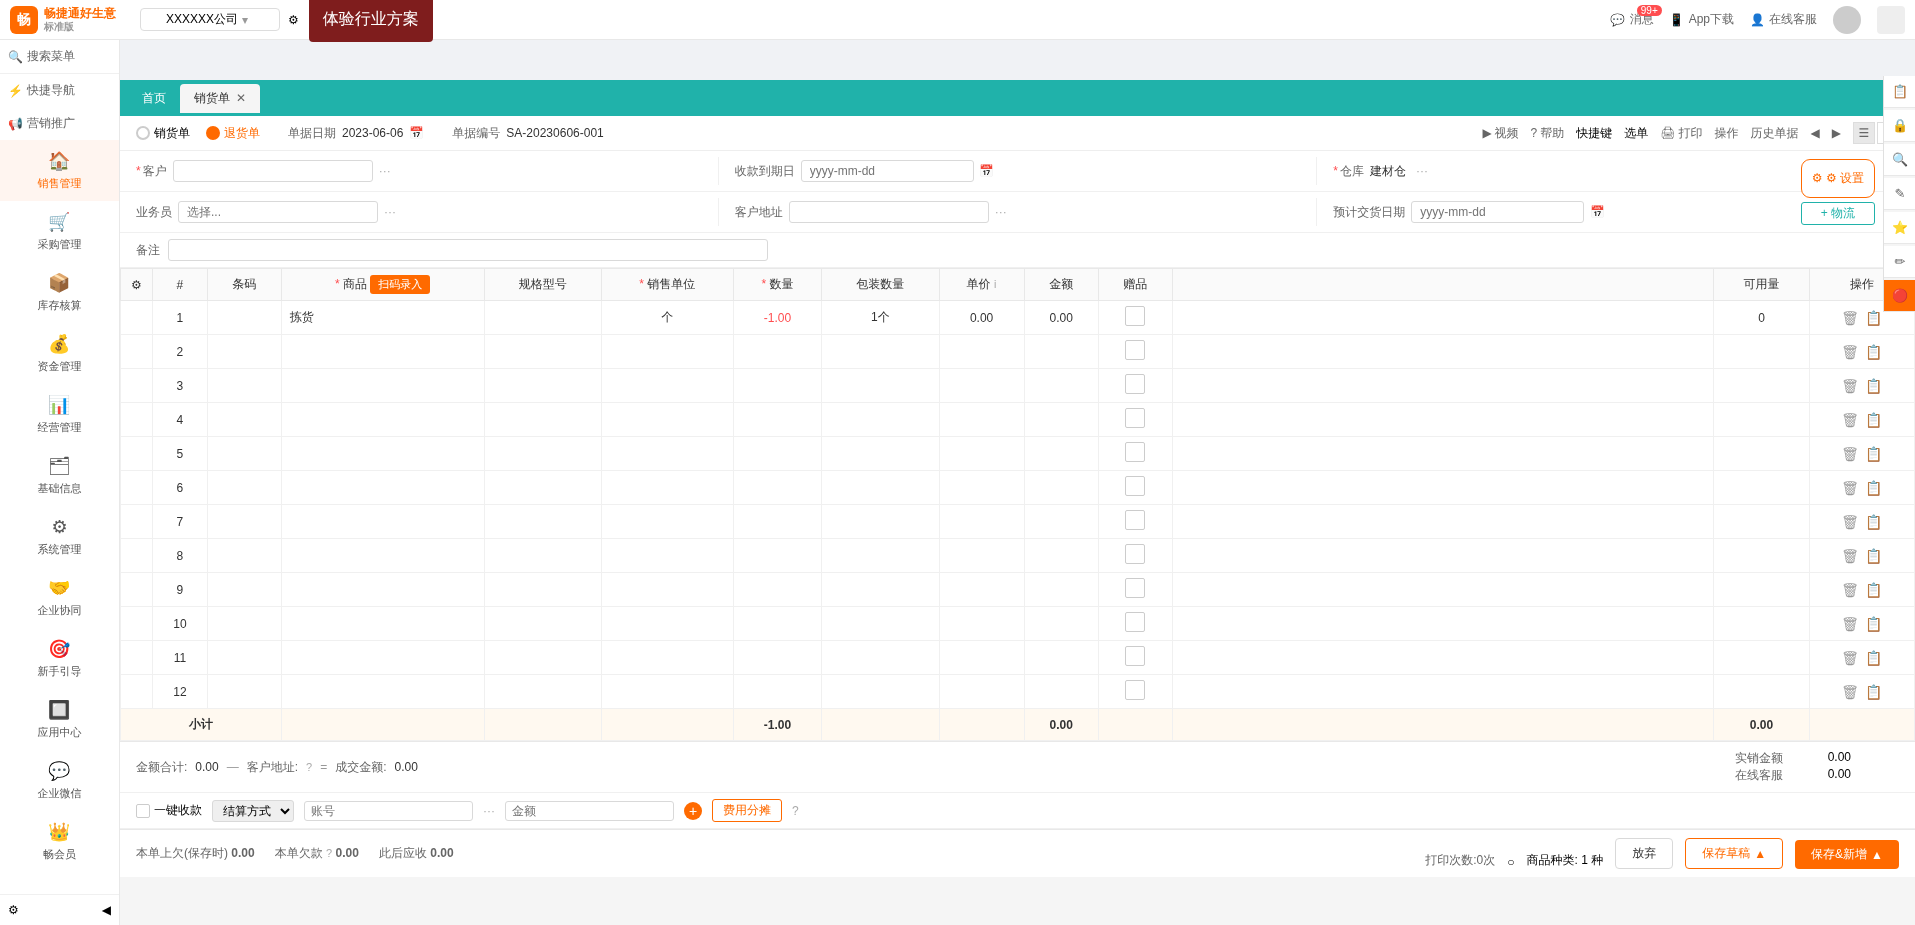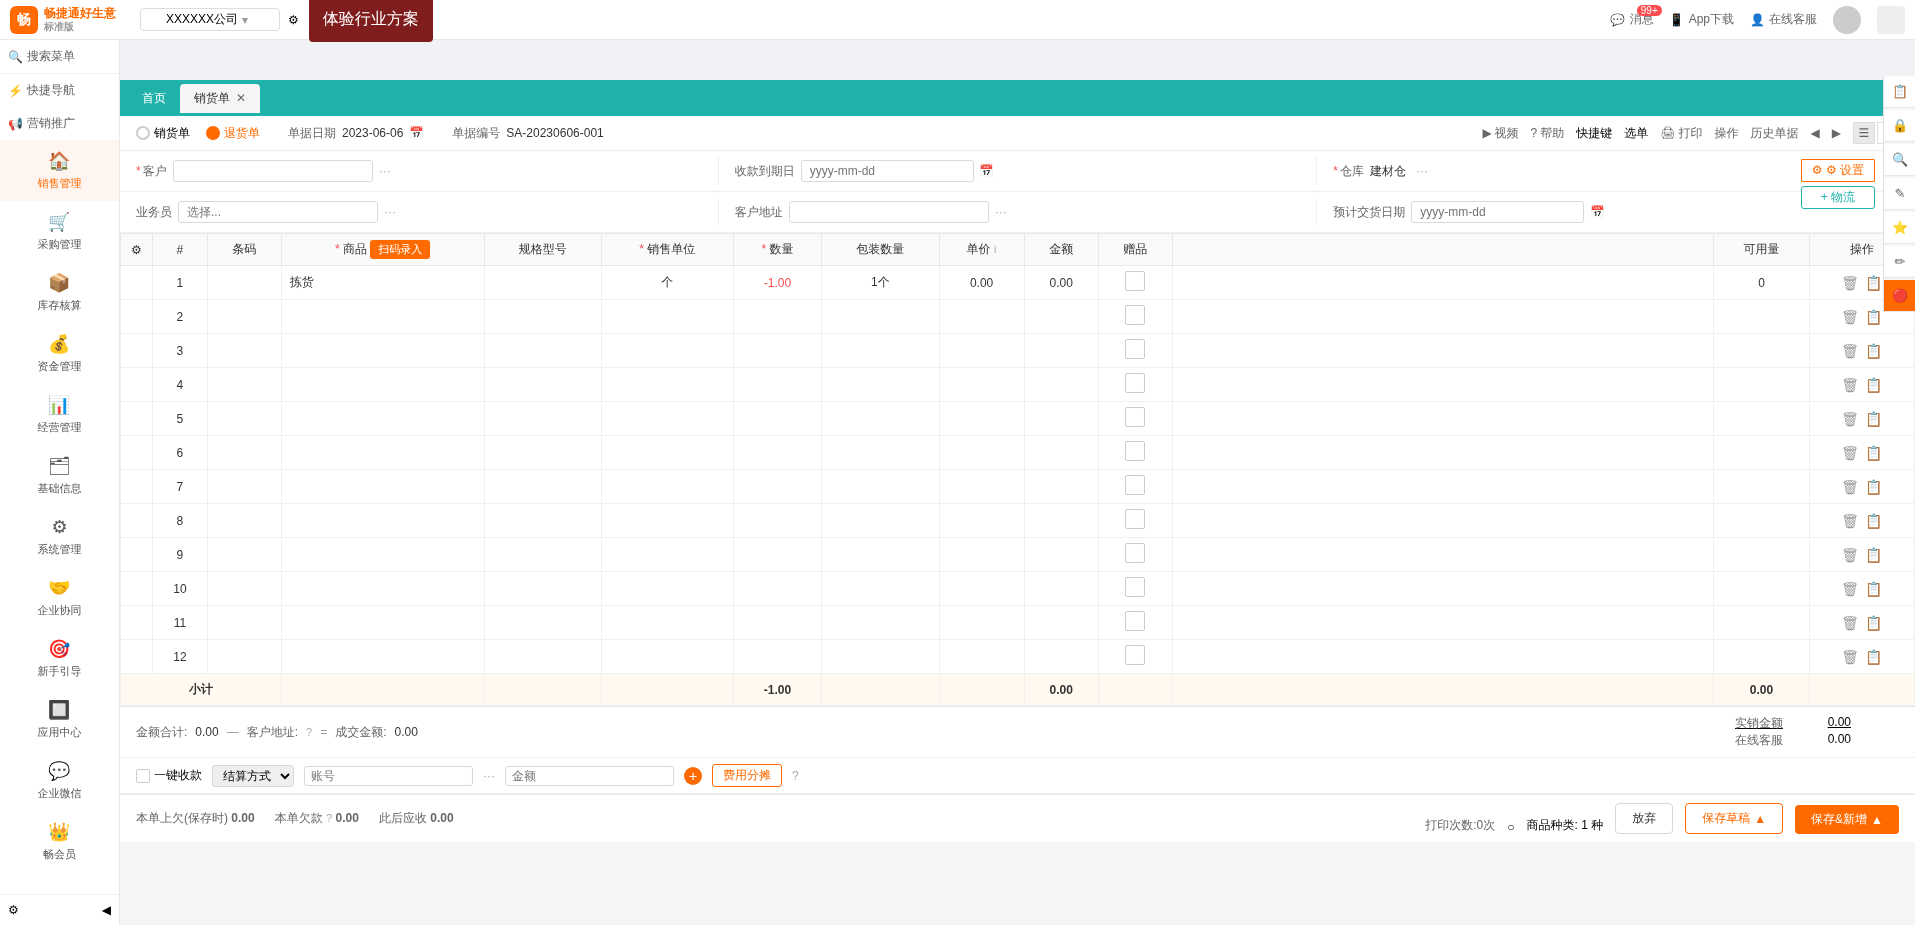--- a/index.html
+++ b/index.html
@@ -66,21 +66,21 @@
     
     .fields-row { display: flex; align-items: center; padding: 6px 16px; gap: 0; background: #fff; border-bottom: 1px solid #f0f0f0; }
     .field-group { display: flex; align-items: center; gap: 6px; flex: 1; }
     .field-label { color: #666; white-space: nowrap; }
     .field-label.required::before { content: '*'; color: #ff4d4f; margin-right: 2px; }
     .field-input { border: 1px solid #d9d9d9; border-radius: 3px; padding: 3px 8px; min-width: 160px; color: #333; }
     .field-input.empty { color: #bbb; }
     .field-dots { color: #aaa; cursor: pointer; }
     .field-separator { width: 1px; background: #f0f0f0; height: 28px; margin: 0 16px; }
     .cal-icon { color: #999; cursor: pointer; }
-    .setup-btn { background: #fff; border: 1px solid #ff6a00; color: #ff6a00; border-radius: 1px; padding: 2px 10px; cursor: pointer; }
+    .setup-btn { background: #fff; border: 1px solid #ff6a00; color: #ff6a00; border-radius: 9px; padding: 10px 10px; cursor: pointer; }
     .logistics-btn { background: #fff; border: 1px solid #20b2aa; color: #20b2aa; border-radius: 3px; padding: 2px 10px; cursor: pointer; }
 
     
     .table-container { background: #fff; margin: 0; overflow: auto; }
     .data-table { width: 100%; border-collapse: collapse; }
     .data-table th { background: #fafafa; border: 1px solid #e8e8e8; padding: 6px 8px; color: #333; font-weight: normal; white-space: nowrap; text-align: center; }
     .data-table td { border: 1px solid #f0f0f0; padding: 5px 8px; color: #333; text-align: center; height: 32px; }
     .scan-btn { background: #ff6a00; color: #fff; border: none; border-radius: 3px; padding: 2px 8px; font-size: 11px; cursor: pointer; }
     .row-num { color: #999; }
     .red-text { color: #ff4d4f; }
@@ -334,20 +334,24 @@
           <span class="field-dots">···</span>
         </div>
         <div class="field-separator"></div>
         <div class="field-group">
           <span class="field-label">预计交货日期</span>
           <input class="field-input empty" placeholder="yyyy-mm-dd" style="min-width: 120px;">
           <span class="cal-icon">📅</span>
         </div>
       </div>
 
+      <div class="fields-row">
+        <span class="field-label">备注</span>
+        <input class="field-input" value="" style="min-width: 600px; margin-left: 8px;">
+      </div>
     </div>
 
     <div class="table-container">
       <table class="data-table">
         <thead>
           <tr>
             <th style="width:32px;">⚙</th>
             <th>#</th>
             <th>条码</th>
             <th>
@@ -646,21 +650,21 @@
           <span class="amount-label">金额合计:</span>
           <span class="amount-val">0.00</span>
           <span class="dash">—</span>
           <span class="amount-label">客户地址:</span>
           <span class="info-icon">?</span>
           <span class="equals">=</span>
           <span class="amount-label">成交金额:</span>
           <span class="amount-val">0.00</span>
         </div>
         <div style="display:flex;flex-direction:column;align-items:flex-end;margin-right:48px;">
-          <div style="display:flex;gap:8px;text-decoration:underline;">
+          <div style="display:flex;gap:8px;">
             <span style="color:#666;">实销金额</span>
             <span style="min-width:60px;text-align:right;">0.00</span>
           </div>
           <div style="display:flex;gap:8px;">
             <span style="color:#666;">在线客服</span>
             <span style="min-width:60px;text-align:right;">0.00</span>
           </div>
         </div>
       </div>
 

